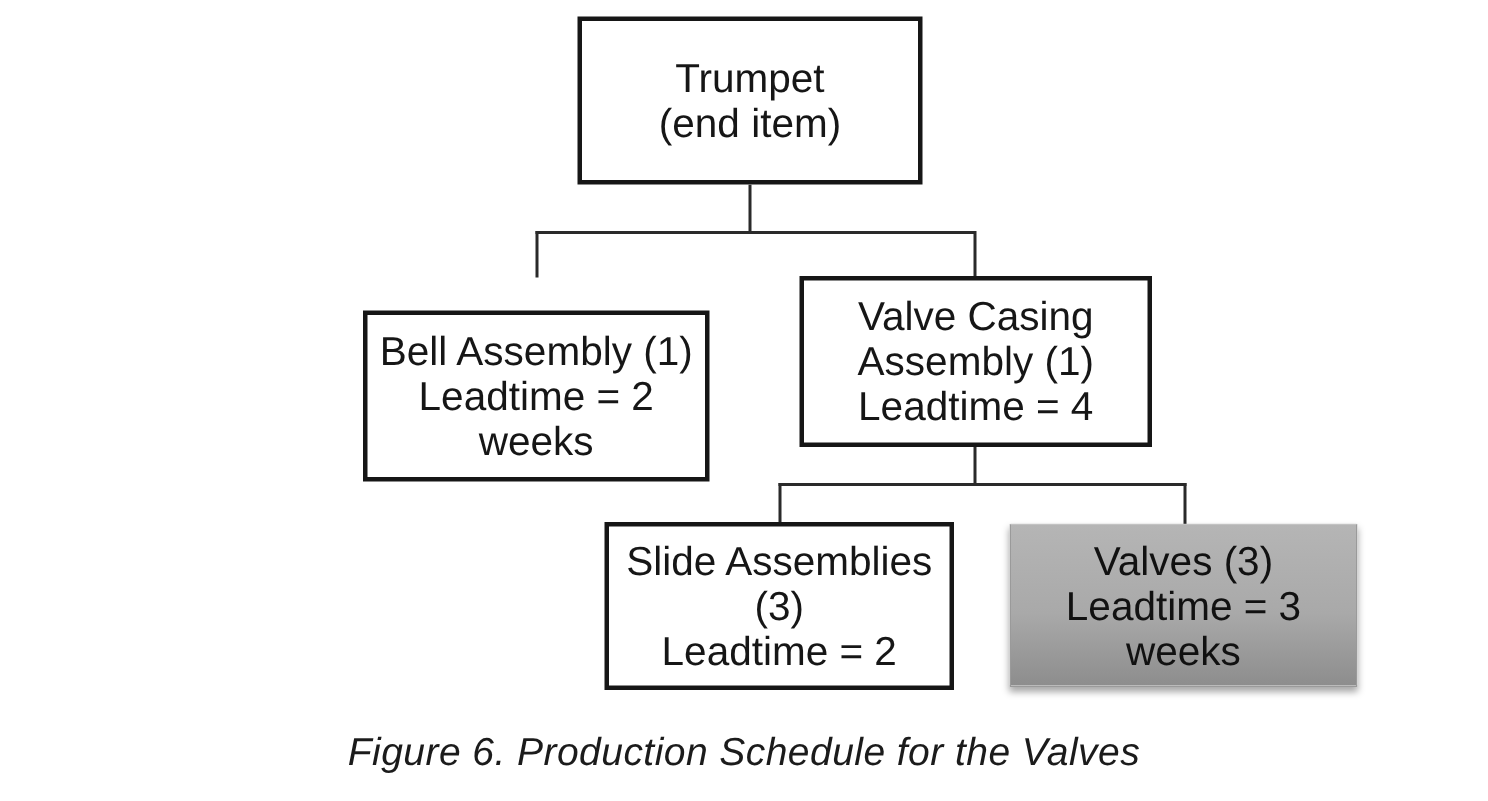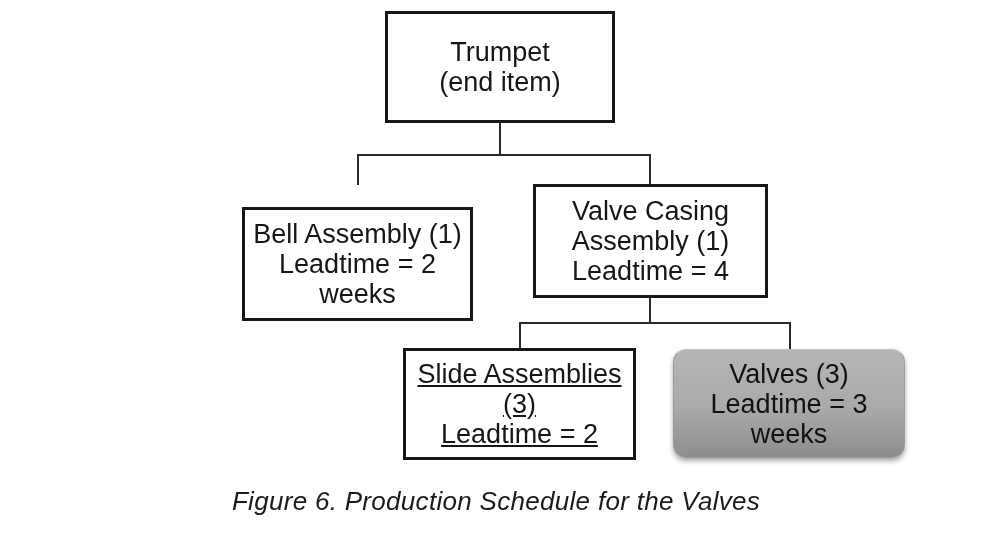--- a/index.html
+++ b/index.html
@@ -28,29 +28,29 @@
     line-height: 30px;
     text-align: center;
   }
   .node span {
     white-space: pre-line;
     display: block;
   }
   .node.highlight {
     border: 1px solid #9a9a9a;
     border-top-color: #c2c2c2;
-    border-radius: 13px;
+    border-radius: 1px;
     background: linear-gradient(180deg, #b5b5b5 0%, #a9a9a9 55%, #8d8d8d 100%);
     box-shadow: 0 3px 5px rgba(0,0,0,0.35);
     color: #111111;
   }
   .n-trumpet { left: 385px; top: 11px;  width: 230px; height: 112px; }
   .n-bell    { left: 242px; top: 184px; width: 231px; height: 114px; margin-top: 23px; }
   .n-vc      { left: 533px; top: 184px; width: 235px; height: 114px; }
-  .n-slide   { left: 403px; top: 348px; width: 233px; height: 112px; text-decoration: underline; }
+  .n-slide   { left: 403px; top: 348px; width: 233px; height: 112px; }
   .n-valves  { left: 673px; top: 349px; width: 232px; height: 109px; }
 
   .line {
     position: absolute;
     background: #2a2a2a;
   }
   .l1 { left: 499px; top: 123px; width: 2px;   height: 33px; }
   .l2 { left: 357px; top: 154px; width: 293px; height: 2px;  }
   .l3 { left: 357px; top: 154px; width: 2px;   height: 31px; }
   .l4 { left: 649px; top: 154px; width: 2px;   height: 31px; }

